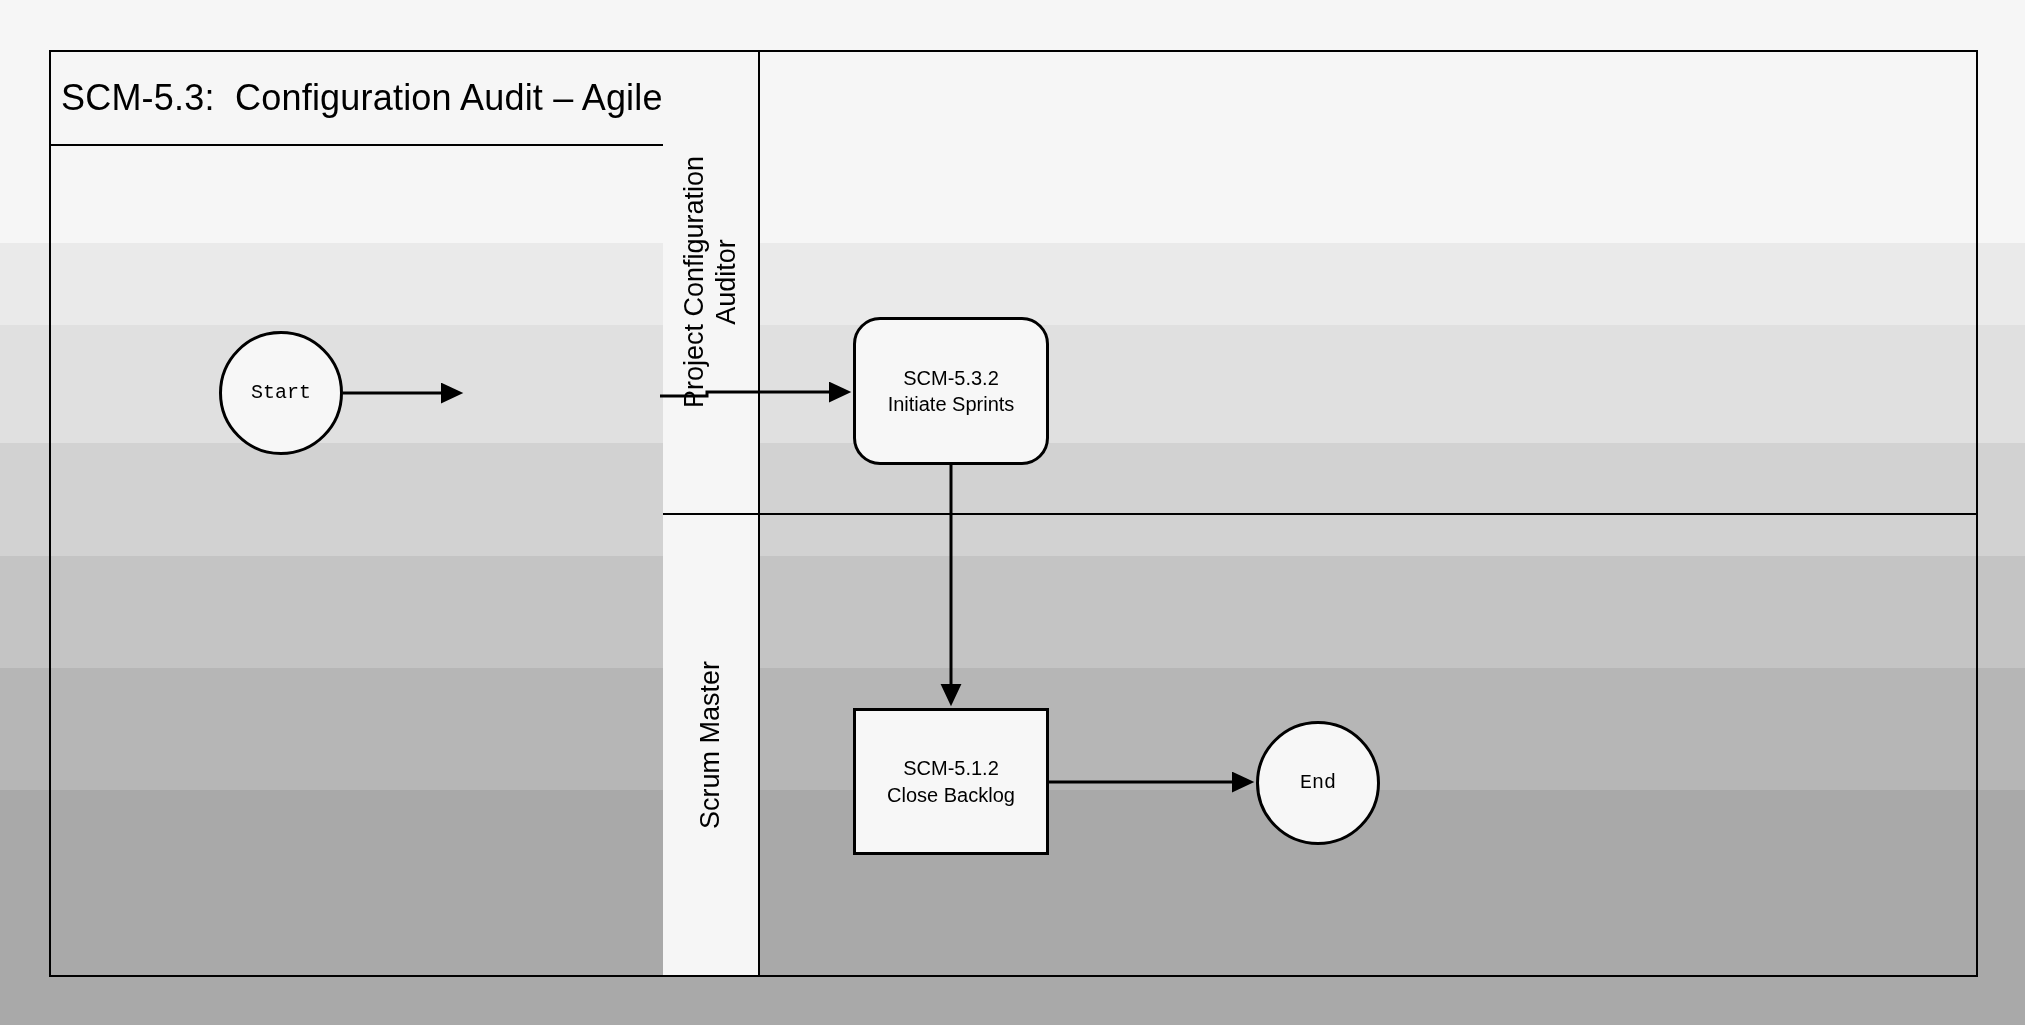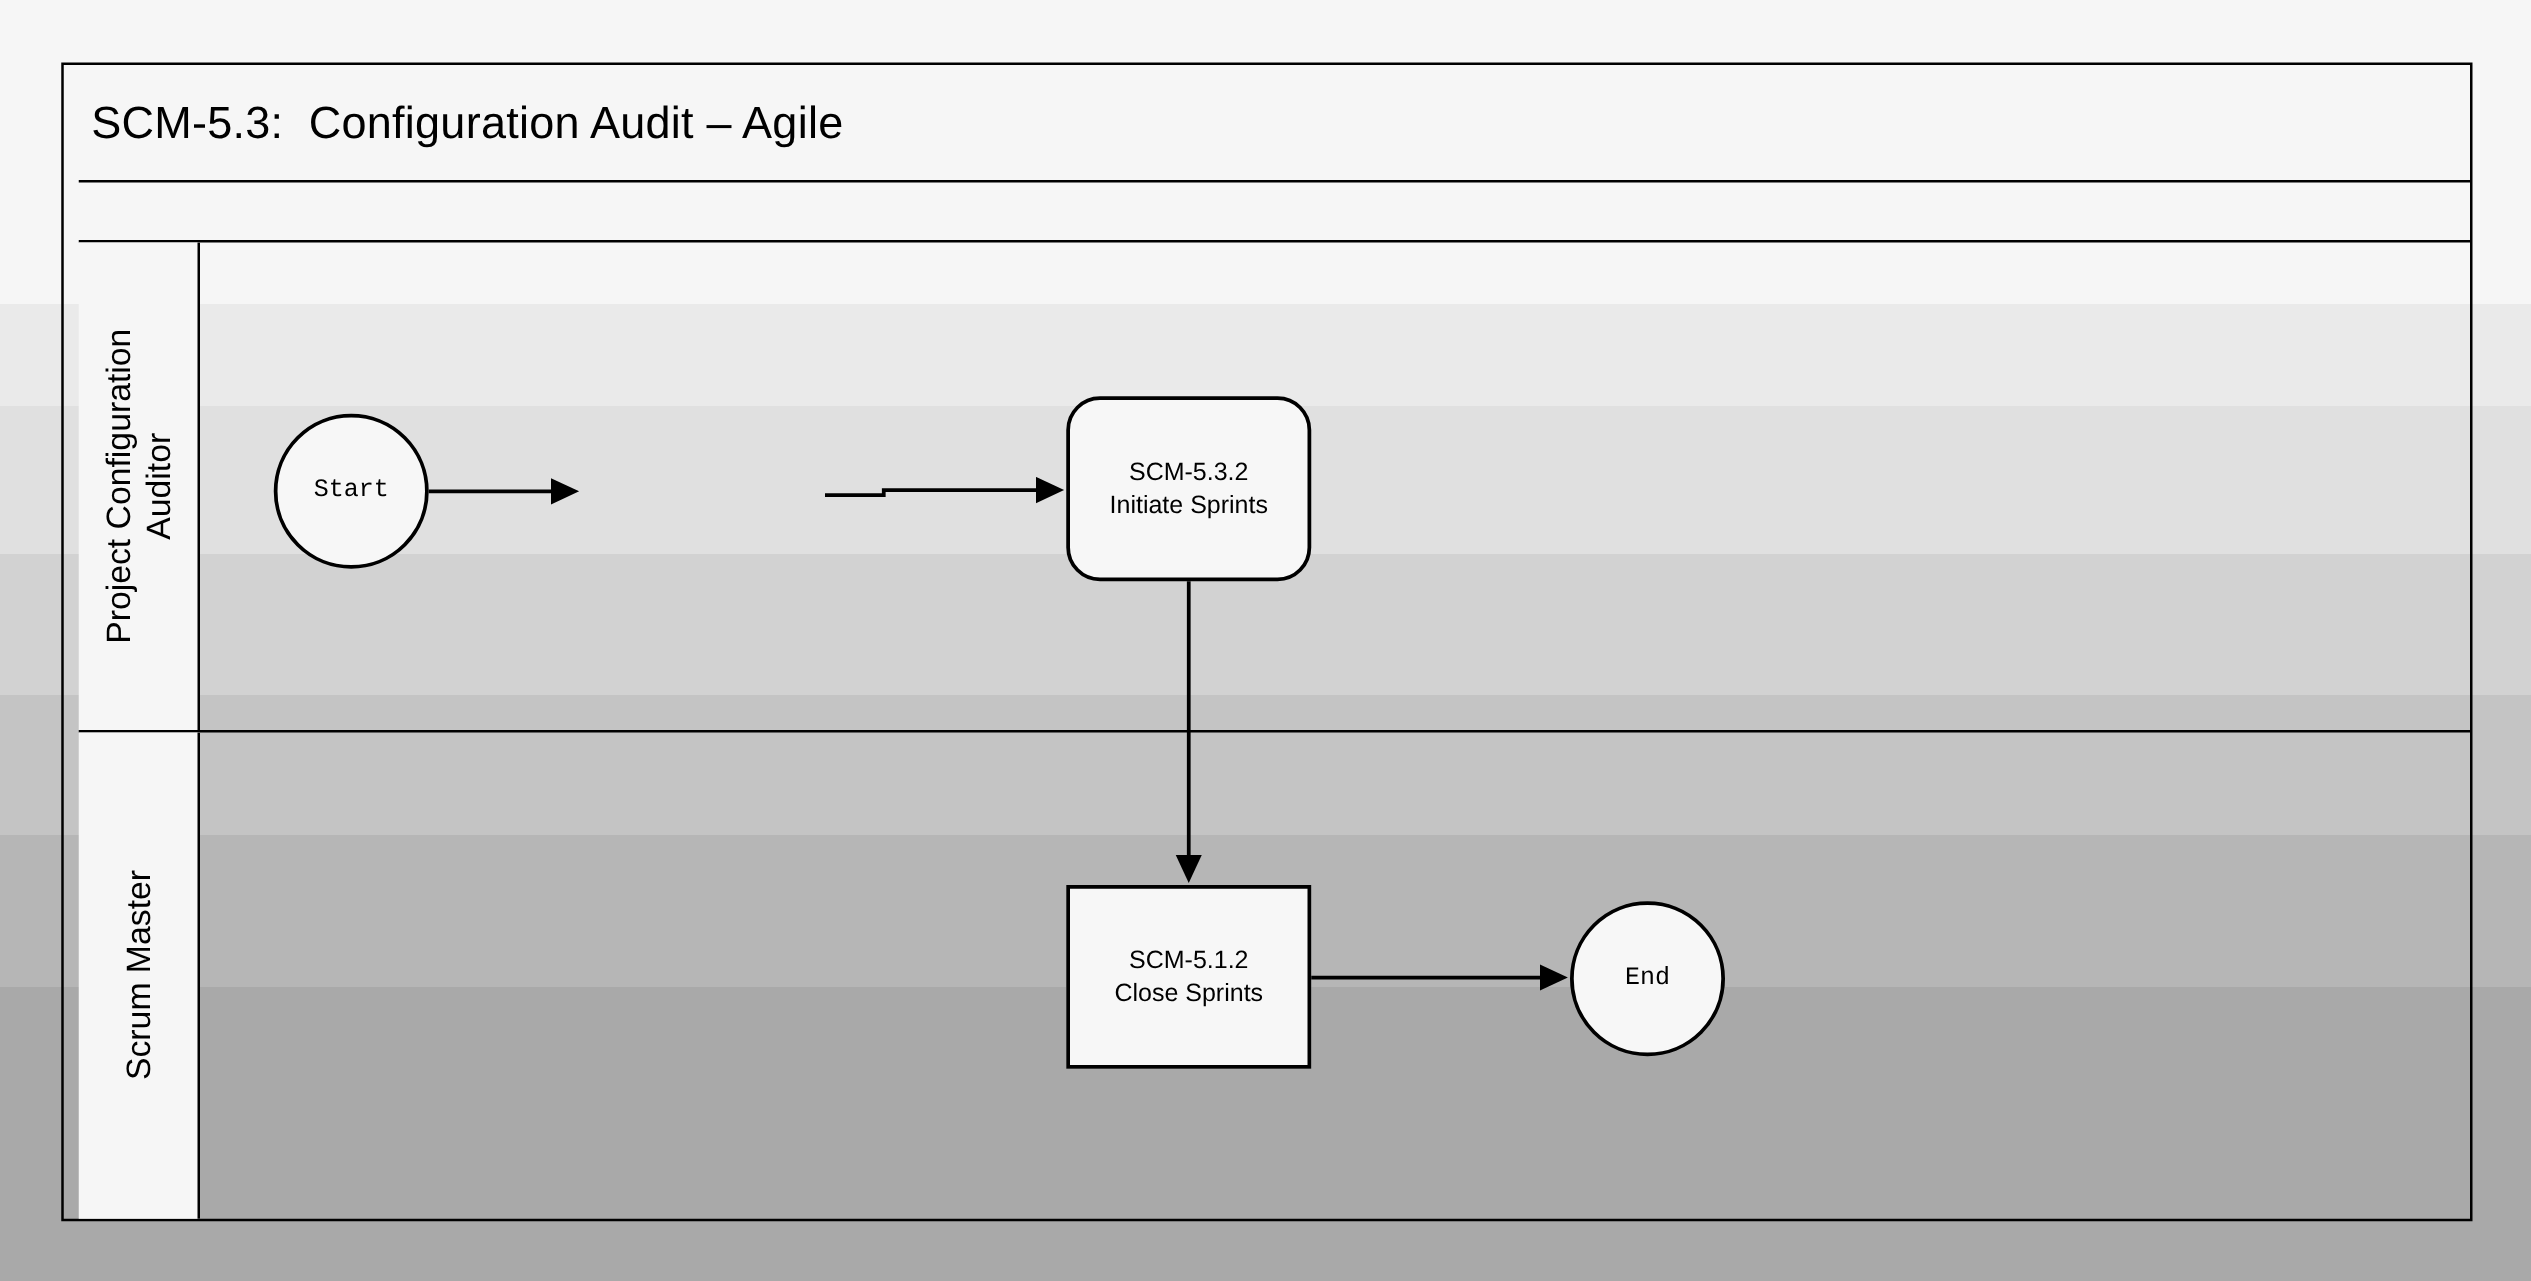--- a/index.html
+++ b/index.html
@@ -29,23 +29,22 @@
   
   .pool-frame {
     position: absolute;
     left: 49px;
     top: 50px;
     width: 1929px;
     height: 927px;
     border: 2px solid #000;
     box-sizing: border-box;
     display: flex;
-    flex-direction: column;
+    flex-direction: row;
     background: transparent;
-    padding-left: 12px;
   }
 
   .title-row {
     height: 94px;
     box-sizing: border-box;
     border-bottom: 2px solid #000;
     display: flex;
     align-items: center;
     padding-left: 10px;
   }
@@ -167,21 +166,21 @@
   </div>
 
 
   <div class="node node-initiate-sprints">
     <span class="node-label">SCM-5.3.2
 Initiate Sprints</span>
   </div>
 
   <div class="node node-close-sprints">
     <span class="node-label">SCM-5.1.2
-Close Sprints</span>
+Close Backlog</span>
   </div>
 
   <div class="node circle node-end">
     <span class="node-label">End</span>
   </div>
 
   <svg class="arrow-layer" width="2025" height="1025" viewBox="0 0 2025 1025">
     <defs>
       <marker id="arw" markerWidth="8" markerHeight="8" refX="0.4" refY="3.5" orient="auto" markerUnits="strokeWidth">
         <path d="M0,0 L7.5,3.5 L0,7 Z" fill="#000"></path>

